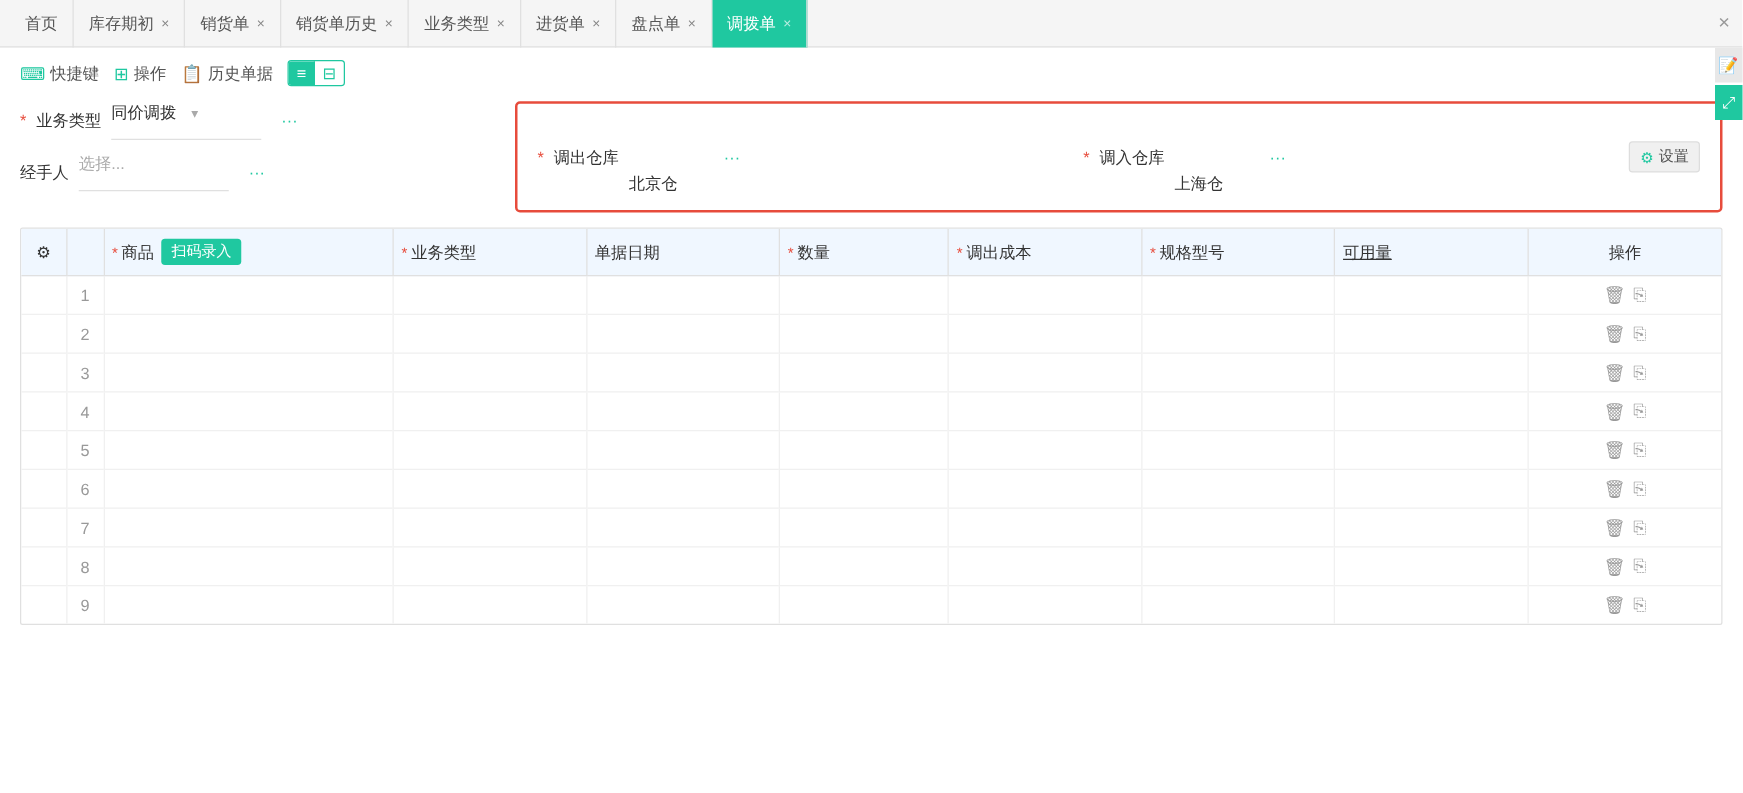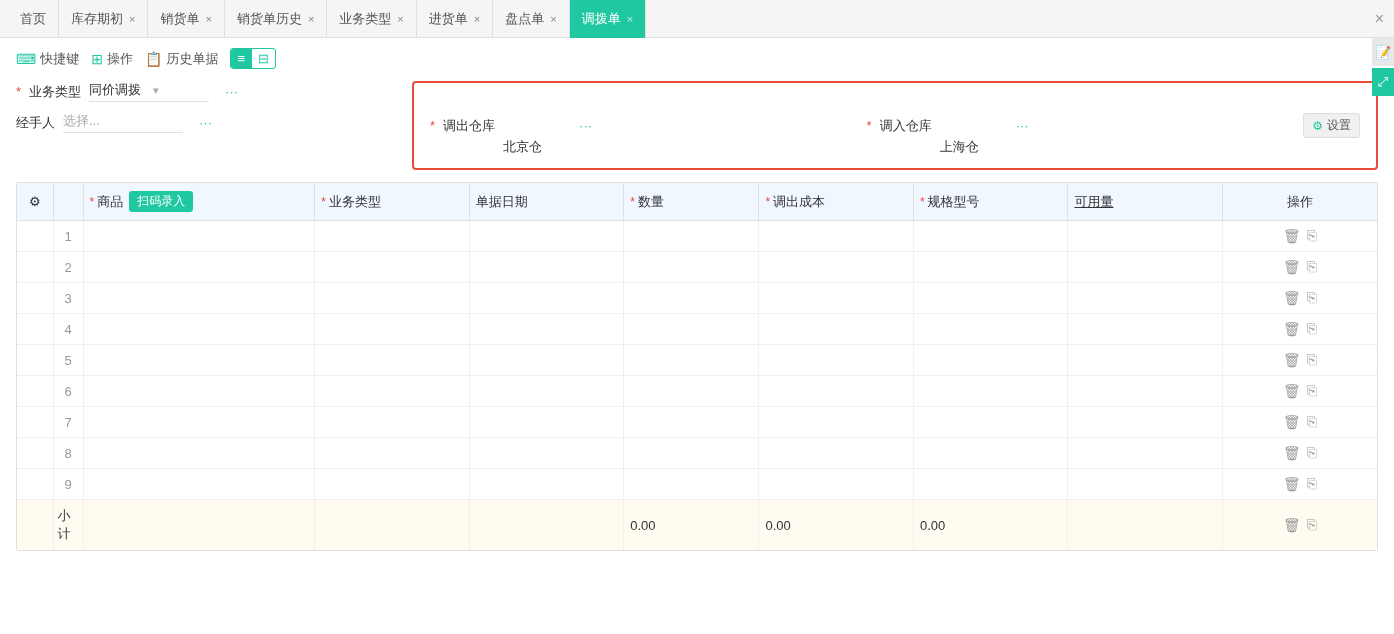--- a/index.html
+++ b/index.html
@@ -154,21 +154,21 @@
     .field-name {
       color: #333;
       font-size: 13px;
       white-space: nowrap;
     }
     .field-input {
       display: flex;
       align-items: center;
       min-width: 120px;
       border-bottom: 1px solid #e0e0e0;
-      padding-bottom: 2px;
+      padding-bottom: 12px;
     }
     .field-input .value {
       color: #333;
       font-size: 13px;
       min-width: 60px;
     }
     .field-input .placeholder {
       color: #aaa;
       font-size: 13px;
     }
@@ -636,37 +636,20 @@
             <td class="col-cost"></td>
             <td class="col-amount"></td>
             <td class="col-available"></td>
             <td class="col-ops">
               <div class="ops-icons">
                 <span class="op-icon">🗑</span>
                 <span class="op-icon" style="font-size: 13px;">⎘</span>
               </div>
             </td>
           </tr>
-          <tr class="subtotal-row">
-            <td class="col-settings"></td>
-            <td class="row-num" style="color: rgb(51, 51, 51); text-align: left; padding-left: 4px;">小计</td>
-            <td class="col-product"></td>
-            <td class="col-unit"></td>
-            <td class="col-spec"></td>
-            <td class="col-qty">0.00</td>
-            <td class="col-cost">0.00</td>
-            <td class="col-amount">0.00</td>
-            <td class="col-available"></td>
-            <td class="col-ops">
-              <div class="ops-icons">
-                <span class="op-icon">🗑</span>
-                <span class="op-icon" style="font-size: 13px;">⎘</span>
-              </div>
-            </td>
-          </tr>
         </tbody>
     </table>
   </div>
 
 </div>
 
 <div class="right-panel">
   <div class="right-panel-btn">📝</div>
   <div class="right-panel-btn green">⤢</div>
 </div>

